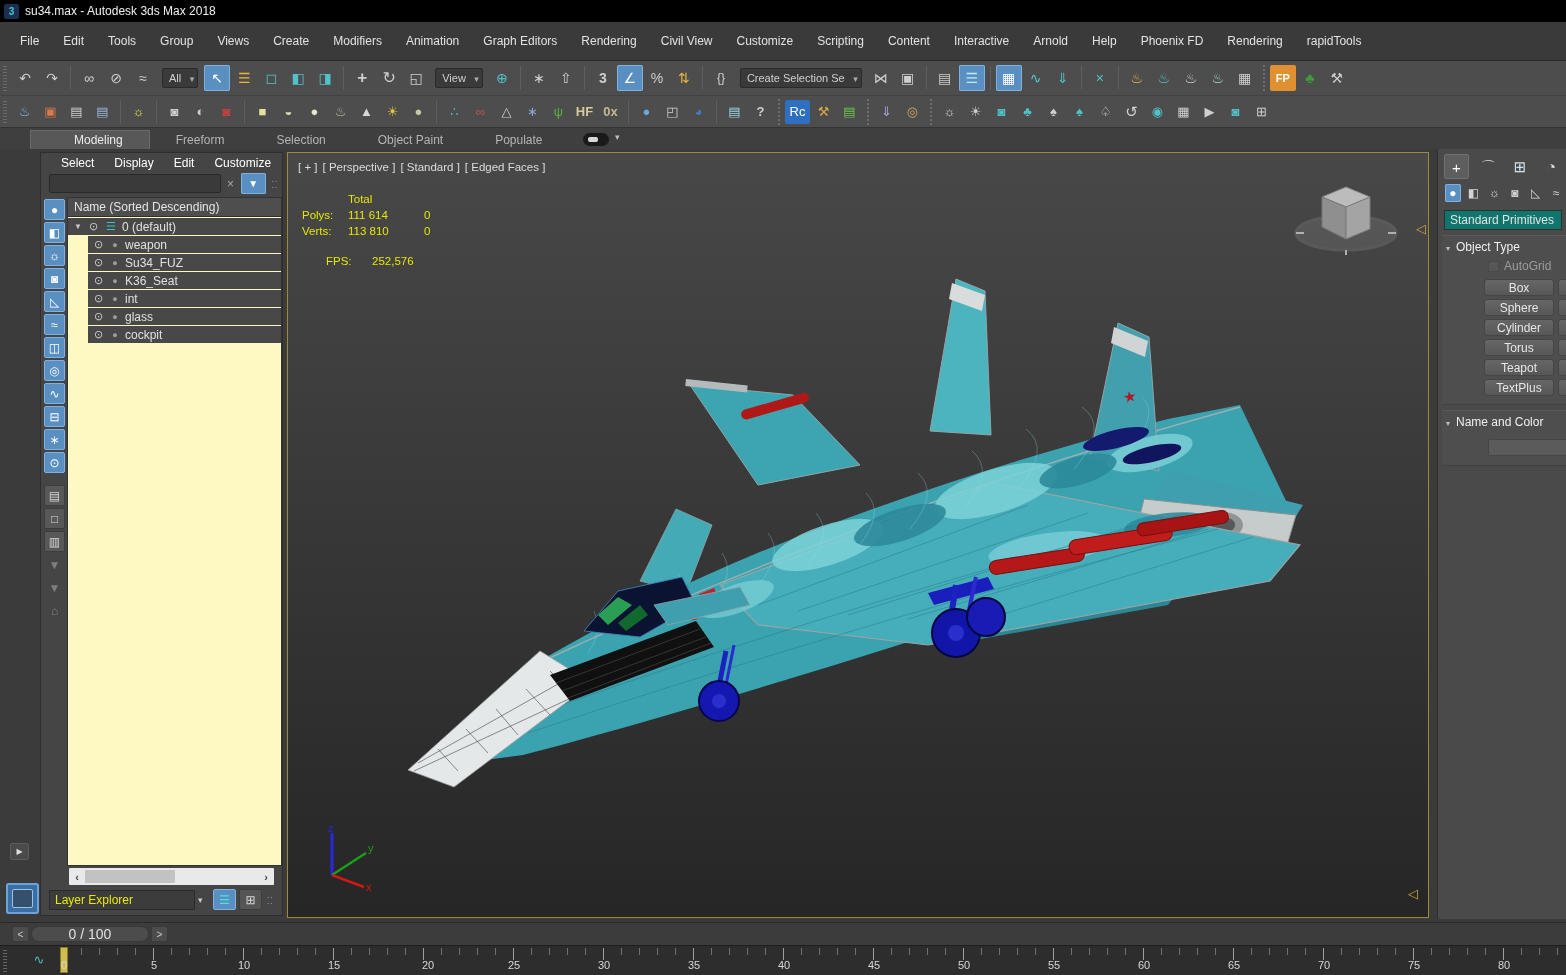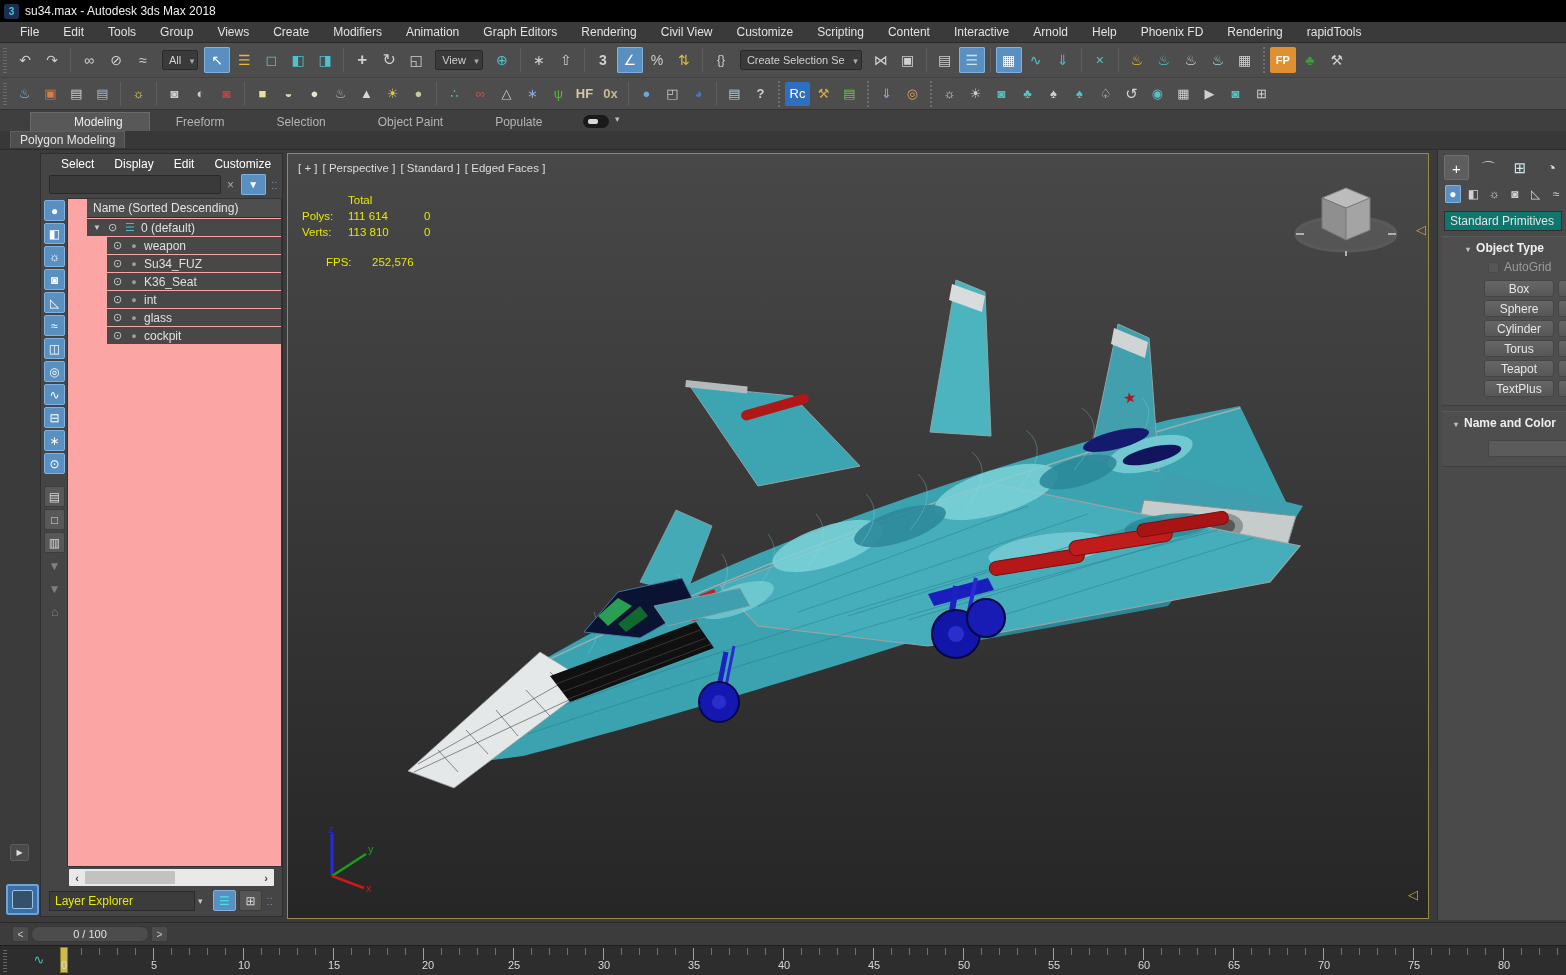--- a/index.html
+++ b/index.html
@@ -7,21 +7,21 @@
     font-family:"Liberation Sans", sans-serif; font-size:12px; -webkit-font-smoothing:antialiased; }
   .app { width:1566px; height:975px; display:flex; flex-direction:column; background:#3b3b3b; position:relative; }
 
   
   .titlebar { height:22px; background:#000; color:#fff; display:flex; align-items:center; padding-left:4px; flex:0 0 auto; }
   .applogo { width:15px; height:15px; background:#1a2f52; color:#4fc3c9; font-weight:bold; font-size:10px;
     text-align:center; line-height:15px; border-radius:2px; margin-right:6px; }
   .titletext { font-size:12px; color:#f0f0f0; }
 
   
-  .menubar { height:21px; background:#3a3a3a; border-bottom:1px solid #2a2a2a; display:flex; align-items:center; padding-left:8px; flex:0 0 auto; }
+  .menubar { height:39px; background:#3a3a3a; border-bottom:1px solid #2a2a2a; display:flex; align-items:center; padding-left:8px; flex:0 0 auto; }
   .menuitem { padding:0 12px; color:#e2e2e2; font-size:12px; line-height:22px; cursor:default; }
 
   
   .toolbar { display:flex; align-items:center; background:#4d4d4d; padding-left:12px; gap:1px; position:relative; }
   .toolbar.r1 { height:35px; border-bottom:1px solid #424242; }
   .toolbar.r2 { height:32px; border-bottom:1px solid #333; }
   .grip { position:absolute; left:3px; top:4px; bottom:4px; width:4px;
     background:repeating-linear-gradient(0deg,#6a6a6a 0 1px,transparent 1px 3px); }
   .ti { width:26px; height:26px; line-height:26px; text-align:center; color:#cfcfcf; font-size:14px;
     border-radius:2px; flex:0 0 auto; cursor:default; }
@@ -61,21 +61,21 @@
   .filter-btn { width:25px; height:21px; background:#5a8fc2; border-radius:2px; color:#fff; font-size:10px;
     text-align:center; line-height:21px; box-shadow:inset 0 0 0 1px #7fb2e0; }
   .exp-dots { color:#7d8fb0; font-size:10px; letter-spacing:1px; padding-left:2px; }
   .exp-body { display:flex; flex:1; min-height:0; }
   .vicons { width:26px; display:flex; flex-direction:column; gap:2px; padding:2px 0 0 3px; }
   .vi { width:21px; height:21px; background:#585858; border:1px solid #3d3d3d; color:#d6d6d6; font-size:12px;
     text-align:center; line-height:20px; border-radius:2px; flex:0 0 auto; }
   .vi.act { background:#5a8fc2; border-color:#7fb2e0; color:#fff; }
   .vi.plain { margin-top:10px; }
   .vi.dim { opacity:.4; background:none; border-color:transparent; }
-  .exp-list { flex:1; background:#fca5a5; border:1px solid #333; display:flex; flex-direction:column; min-width:0;padding-left:19px; }
+  .exp-list { flex:1; background:#fef9c3; border:1px solid #333; display:flex; flex-direction:column; min-width:0; }
   .exp-colhead { background:#4e4e4e; border-bottom:1px solid #2f2f2f; color:#e4e4e4; font-size:12px; padding:2px 6px; flex:0 0 auto; }
   .trow { height:17px; display:flex; align-items:center; margin-top:1px; background:#484848; color:#e0e0e0; font-size:12px; gap:4px; flex:0 0 auto; }
   .trow.root { padding-left:5px; }
   .trow.child { margin-left:20px; padding-left:4px; }
   .tw { font-size:8px; color:#c8c8c8; width:10px; text-align:center; }
   .eyeic { color:#cdcdcd; font-size:11px; width:13px; text-align:center; }
   .dotic { color:#9d9d9d; font-size:9px; width:12px; text-align:center; }
   .layersic { color:#3fc0c8; font-size:11px; width:14px; text-align:center; }
   .exp-fill { flex:1; }
   .exp-scroll { height:17px; margin:2px 8px 2px 28px; background:#e9e9e9; border-radius:1px; display:flex; align-items:center; flex:0 0 auto; }
@@ -113,36 +113,36 @@
   .cmdpanel { position:absolute; left:1437px; top:0; width:129px; height:770px; background:#4a4a4a; border-left:1px solid #2e2e2e; }
   .cp-tabs { display:flex; gap:7px; padding:5px 2px 2px 6px; }
   .cp-tab { width:26px; height:25px; color:#cfe4e8; font-size:15px; text-align:center; line-height:25px; border-radius:2px; }
   .cp-tab.act { background:#5e5e5e; border:1px solid #707070; color:#fff; }
   .cp-cats { display:flex; gap:5px; padding:3px 2px 4px 7px; }
   .cp-cat { width:18px; height:18px; color:#d2d2d2; font-size:12px; text-align:center; line-height:18px; border-radius:2px; }
   .cp-cat.act { background:#5a8fc2; color:#fff; box-shadow:inset 0 0 0 1px #7fb2e0; }
   .cp-combo { margin:4px 4px 2px 6px; height:20px; background:#0f766e; border:1px solid #2f2f2f; color:#e2e2e2;
     font-size:12px; line-height:19px; padding:0 5px; }
   .rollout { margin:5px 0 4px 4px; background:#4e4e4e; border-top:1px solid #5a5a5a; border-bottom:1px solid #404040; padding-bottom:5px; }
-  .roll-head { padding:4px 2px 4px 4px; font-weight:bold; color:#eee; font-size:12px;text-align:center; }
+  .roll-head { padding:4px 2px 4px 4px; font-weight:normal; color:#eee; font-size:12px; }
   .roll-head .arr { color:#bbb; font-size:8px; margin-right:6px; }
   .autogrid { display:flex; align-items:center; gap:5px; color:#9c9c9c; font-size:12px; padding:1px 0 3px 46px; }
   .chk { width:11px; height:11px; background:#565656; border:1px solid #494949; border-radius:1px; }
   .obj-row { display:flex; gap:4px; margin:3px 0 3px 42px; }
   .obj-btn { flex:0 0 70px; height:17px; background:linear-gradient(#666,#575757); border:1px solid #454545;
     border-radius:3px; color:#e6e6e6; font-size:12px; text-align:center; line-height:16px; }
   .obj-stub { flex:0 0 12px; height:17px; background:linear-gradient(#666,#575757); border:1px solid #454545; border-radius:3px 0 0 3px; }
   .nc-field { margin:6px 0 4px 46px; width:80px; height:17px; background:#5b5b5b; border:1px solid #464646; border-radius:2px; }
 
   
   .botbar { height:23px; background:#3c3c3c; border-top:1px solid #2a2a2a; display:flex; align-items:center; padding-left:12px; gap:2px; flex:0 0 auto; }
   .spbtn { width:17px; height:16px; background:#4c4c4c; border:1px solid #3a3a3a; border-radius:2px; color:#ccc;
     font-size:10px; text-align:center; line-height:15px; }
   .framefield { width:118px; height:16px; background:#4c4c4c; border:1px solid #393939; border-radius:8px; color:#e0e0e0;
-    font-size:11px; text-align:center; line-height:15px; }
+    font-size:14px; text-align:center; line-height:15px; }
   .ruler { position:relative; height:30px; background:#2d2d2d; border-top:1px solid #1d1d1d; flex:0 0 auto; }
   .ruler-grip { position:absolute; left:3px; top:3px; bottom:3px; width:4px; background:repeating-linear-gradient(0deg,#666 0 1px,transparent 1px 3px); }
   .curvebtn { position:absolute; left:26px; top:4px; width:26px; height:20px; color:#4ac0c0; font-size:13px; text-align:center; line-height:20px; }
   .tickminor { position:absolute; left:63px; right:0; top:2px; height:7px;
     background:repeating-linear-gradient(90deg,#6e6e6e 0 1px,transparent 1px 18px); }
   .tickmajor { position:absolute; left:63px; right:0; top:2px; height:12px;
     background:repeating-linear-gradient(90deg,#9e9e9e 0 1px,transparent 1px 90px); }
   .playhead { position:absolute; left:60px; top:1px; bottom:2px; width:8px; background:#cdbb4e; border:1px solid #8a7a28; }
   .ticklabel { position:absolute; top:13px; transform:translateX(-50%); color:#d8d8d8; font-size:11px; }
 </style>
@@ -423,23 +423,20 @@
 
       <span class="rtab">Freeform</span>
 
       <span class="rtab">Selection</span>
 
       <span class="rtab">Object Paint</span>
 
       <span class="rtab">Populate</span>
 
     <span class="rpill"></span>
-  </div>
-  <div class="subribbon">
-    <span class="subtab">Polygon Modeling</span>
   </div>
 
   <div class="main">
 
     <div class="explorer">
       <div class="exp-menus">
 
           <span class="exp-menu">Select</span>
 
           <span class="exp-menu">Display</span>

